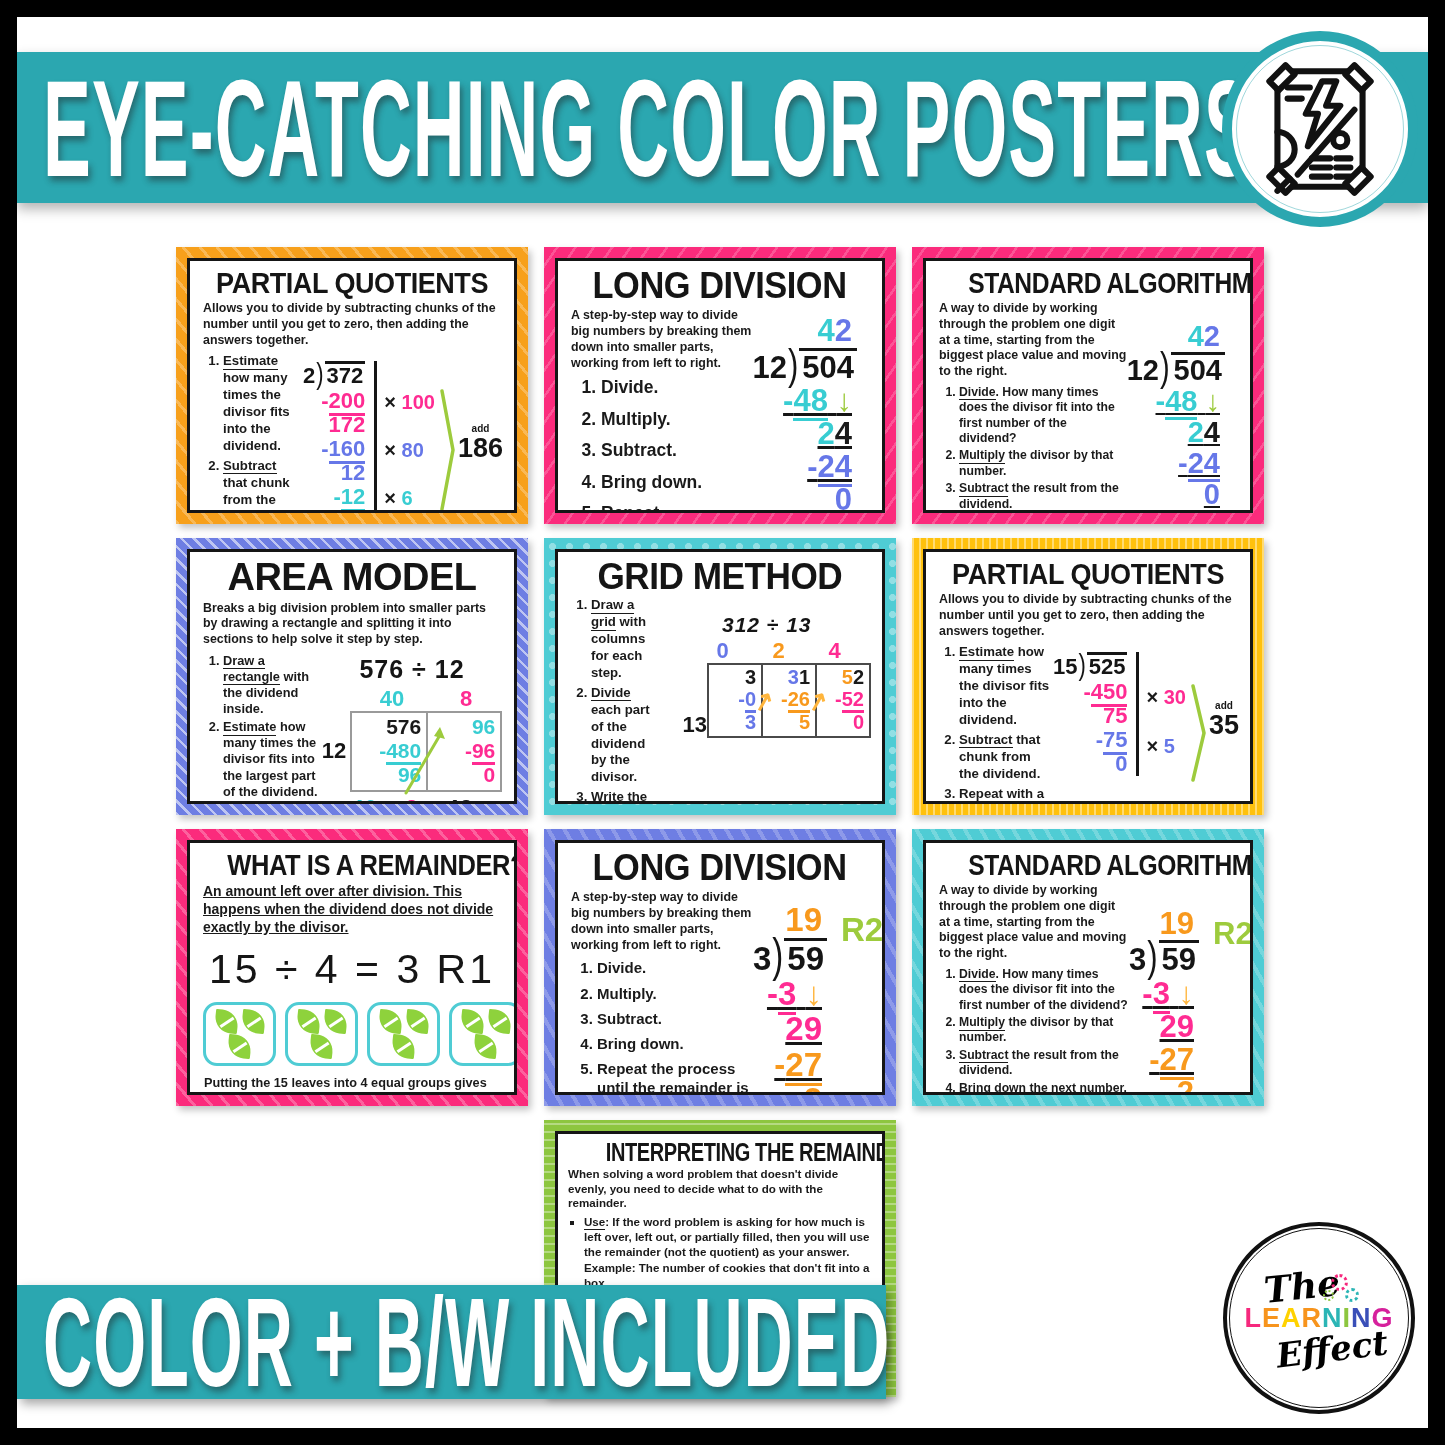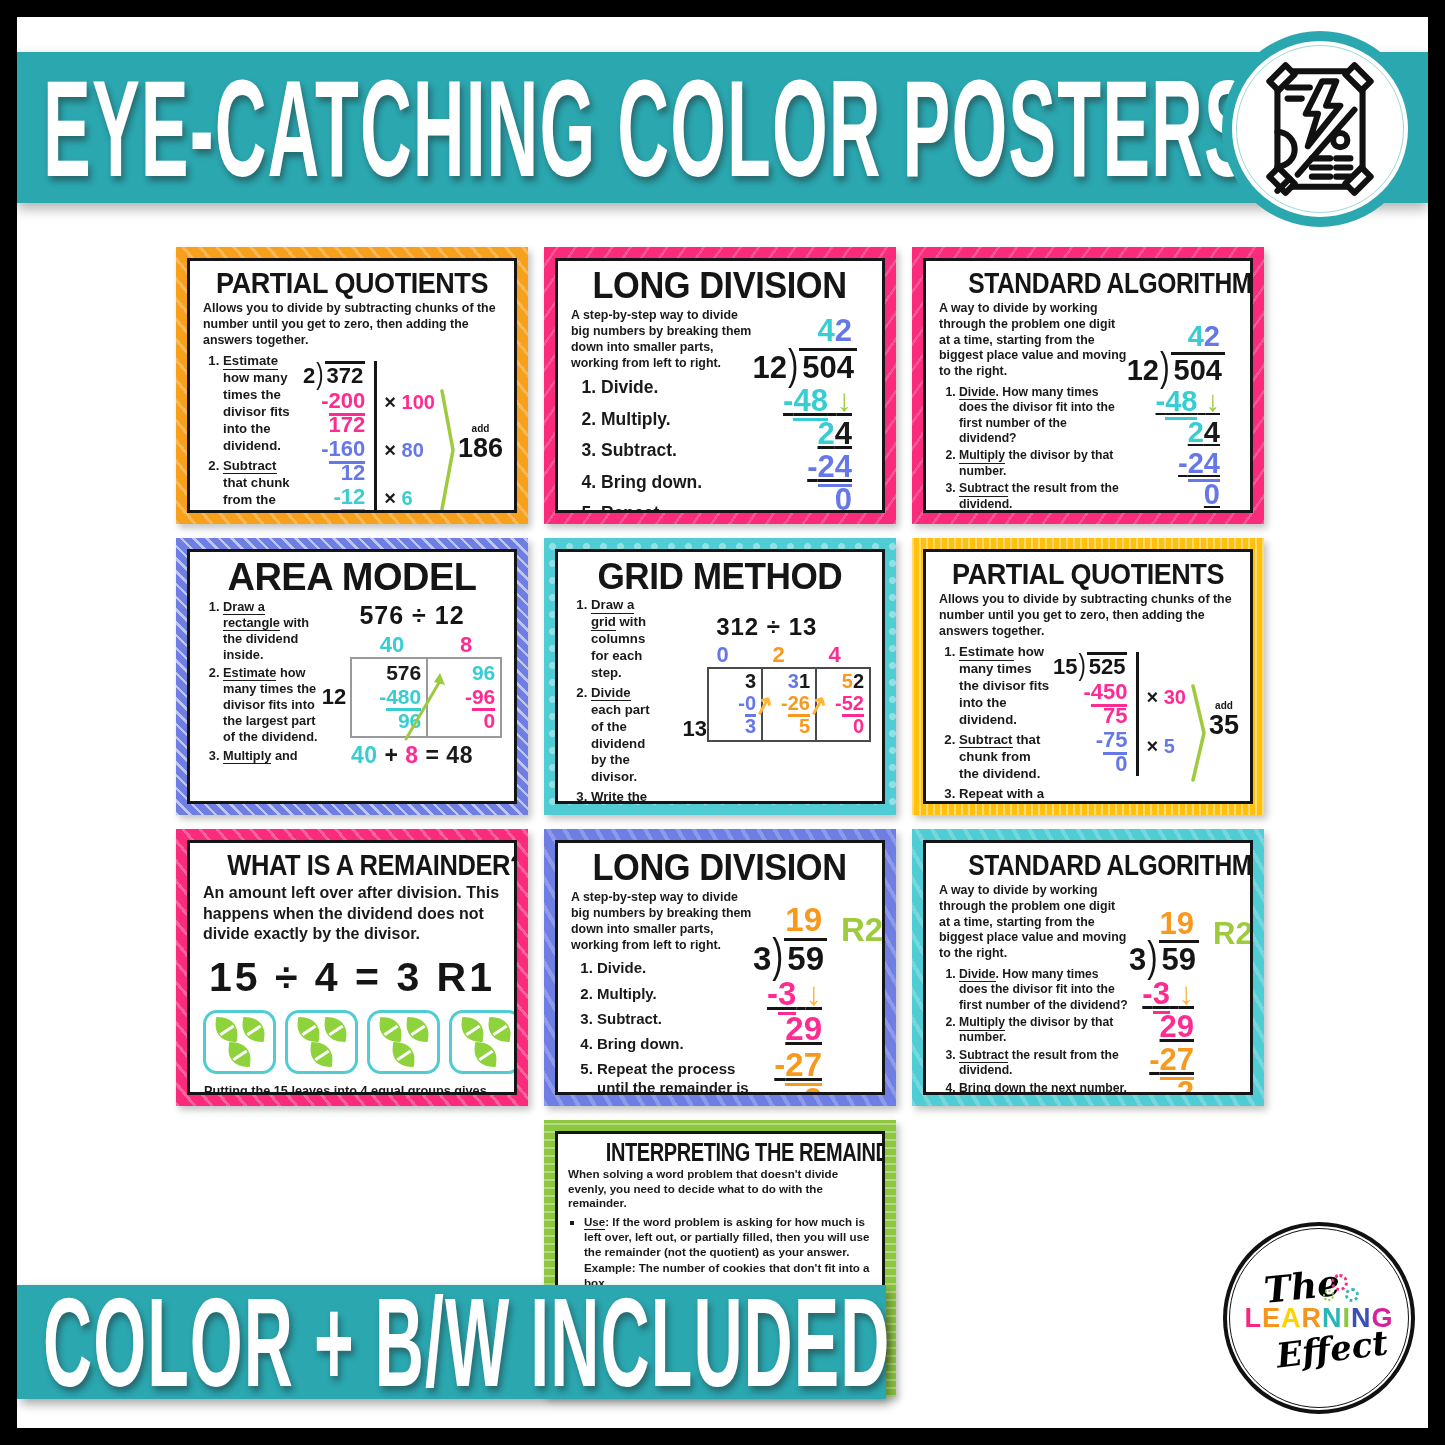--- a/index.html
+++ b/index.html
@@ -107,32 +107,32 @@
   .am-main { display:flex; justify-content:center; align-items:center; }
   .am-div { font-size:22px; margin-right:4px; }
   .am-cells { display:flex; position:relative; border:2px solid #9a9a9a; background:#fff; }
   .am-cell { width:74px; padding:2px 5px 3px; font-size:21px; line-height:1.14; text-align:right; }
   .am-cell + .am-cell { border-left:2px solid #9a9a9a; }
   .am-arrow { position:absolute; left:46px; top:10px; }
   .am-sum { font-size:23px; margin-top:4px; letter-spacing:.5px; }
 
   
   .gm { text-align:center; font-weight:700; color:#151515; }
-  .gm-problem { font-size:24px; letter-spacing:1px; margin-bottom:2px; }
+  .gm-problem { font-size:21px; letter-spacing:1px; margin-bottom:2px;font-style:italic; }
   .gm-hdr { display:flex; margin-left:32px; }
   .gm-hdr span { width:56px; text-align:center; font-size:22px; line-height:1.05; }
   .gm-main { display:flex; justify-content:center; align-items:flex-end;margin-left:20px; }
   .gm-div { font-size:22px; margin-top:3px; margin-right:2px; }
   .gm-cells { display:flex; position:relative; }
   .gm-cell { width:56px; border:2px solid #4a4a4a; margin-left:-2px; padding:1px 5px 2px; font-size:20px; line-height:1.14; text-align:right; background:#fff; }
   .gm-arrow { position:absolute; font-size:25px; font-weight:900; color:#FFB53C; transform:rotate(-16deg); z-index:2; }
   .gm-a1 { left:44px; top:24px; } .gm-a2 { left:98px; top:24px; }
 
   
-  .rm-eq { font-size:41px; font-weight:700; text-align:center; letter-spacing:3px; margin:5px 0 9px; color:#151515; }
+  .rm-eq { font-size:41px; font-weight:400; text-align:center; letter-spacing:3px; margin:5px 0 9px; color:#151515; }
   .rm-groups { display:flex; align-items:center; gap:9px; padding-left:2px; }
   .leafbox { width:73px; height:64px; border:3px solid #4FCCD4; border-radius:14px; display:flex; flex-wrap:wrap; justify-content:center; align-content:center; gap:2px 4px; flex-shrink:0; }
   .leaf { width:23px; height:23px; background:#8ED23C; border-radius:4% 72% 6% 72%; position:relative; transform:rotate(6deg); }
   .leaf::after { content:""; position:absolute; left:16%; top:47%; width:68%; height:2.5px; background:#fff; transform:rotate(-40deg); }
   .rm-caption { font-size:12.7px; font-weight:700; line-height:1.32; margin-top:9px; padding:0 3px; }
 
   
   .ir .p-desc { margin-bottom:2px; }
   .ir-list { margin:0; padding-left:17px; font-size:11.6px; font-weight:600; line-height:1.3; list-style:square; }
   .ir-list li { margin-bottom:1px; }
@@ -260,20 +260,21 @@
           </div>
         </div>
       </div>
 
     </div>
   </div>
 
   <div class="poster pat-stripe" style="left: 159px; top: 521px; background-color: rgb(110, 126, 227);">
     <div class="poster-inner">
       <div class="p-title"><span class="tt tt-am">AREA MODEL</span></div>
+      <div class="p-desc">Breaks a big division problem into smaller parts by drawing a rectangle and splitting it into sections to help solve it step by step.</div>
       <div class="p-cols">
         <ol class="p-steps steps-sm" style="flex:1.35;font-size:12.8px;">
           <li><span class="useg">Draw a rectangle</span><span> with the dividend inside.</span></li>
           <li><span class="useg">Estimate</span><span> how many times the divisor fits into the largest part of the dividend.</span></li>
           <li><span class="useg">Multiply</span><span> and </span></li>
 
         </ol>
         <div class="p-math" style="flex:1;padding-top:2px;justify-content:flex-end;">
           <div class="am">
             <div class="am-problem">576 ÷ 12</div>
@@ -389,21 +390,21 @@
           </div>
         </div>
       </div>
 
     </div>
   </div>
 
   <div class="poster pat-doodle" style="left: 159px; top: 812px; background-color: rgb(251, 43, 124);">
     <div class="poster-inner">
       <div class="p-title"><span class="tt tt-rm">WHAT IS A REMAINDER?</span></div>
-      <div class="p-desc" style="font-size:16px;">An amount left over after division. This happens when the dividend does not divide exactly by the divisor.</div>
+      <div class="p-desc" style="font-size:14px;text-decoration:underline;">An amount left over after division. This happens when the dividend does not divide exactly by the divisor.</div>
       <div class="rm-eq">15 ÷ 4 = 3 R1</div>
       <div class="rm-groups">
         <div class="leafbox">
               <span class="leaf"></span>
               <span class="leaf"></span>
               <span class="leaf"></span>
             </div>
         <div class="leafbox">
               <span class="leaf"></span>
               <span class="leaf"></span>

